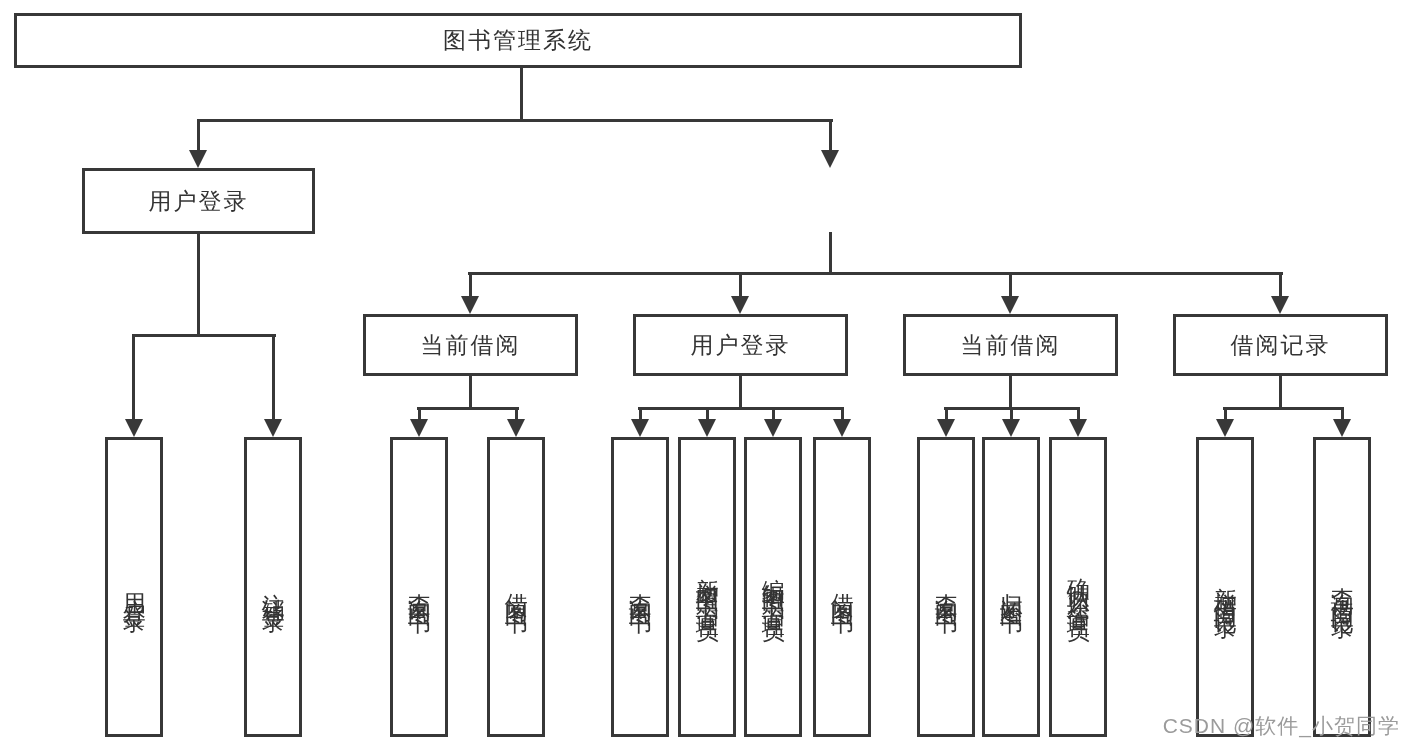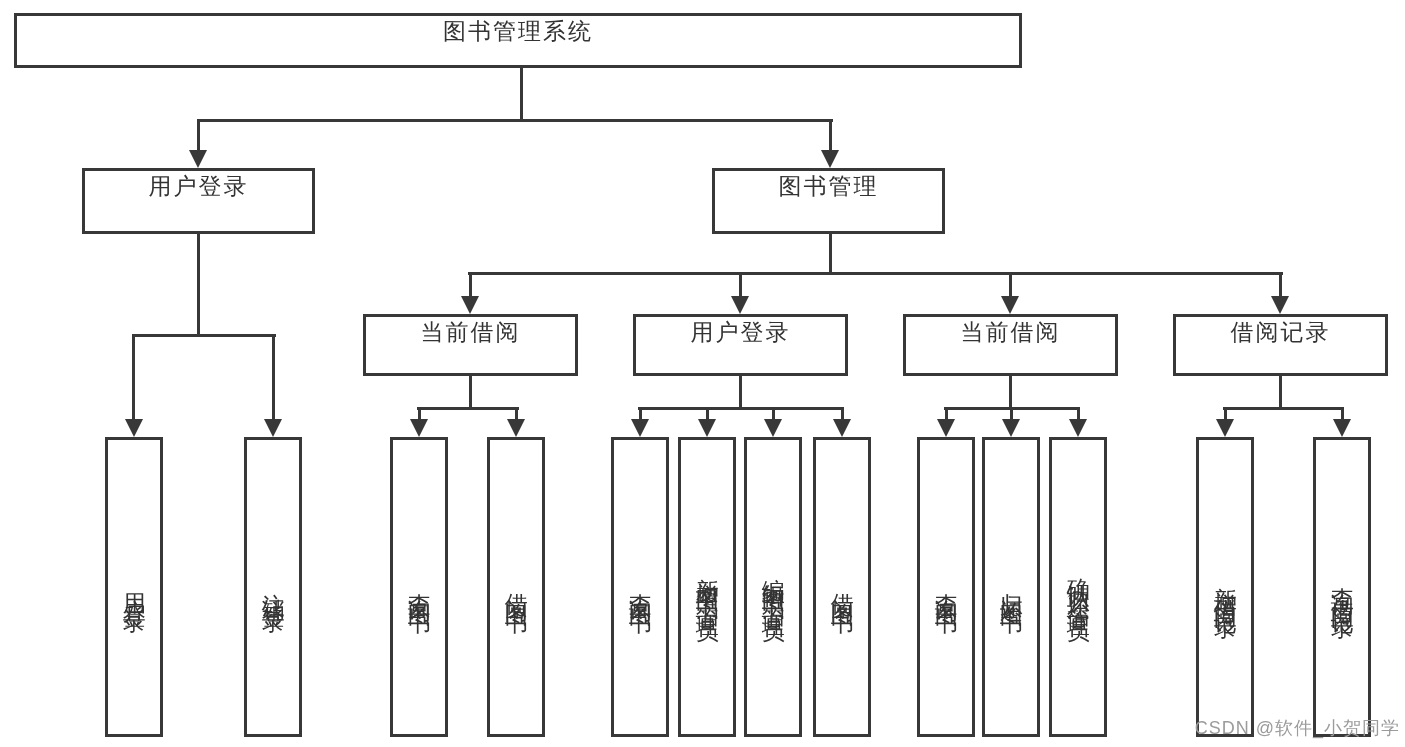--- a/index.html
+++ b/index.html
@@ -8,21 +8,21 @@
     position:relative;
     width:1405px;height:747px;
     background:#ffffff;
     font-family:"Liberation Sans","DejaVu Sans",sans-serif;
     overflow:hidden;
   }
   .hbox{
     position:absolute;
     background:#ffffff;
     border:3px solid #383838;
-    display:flex;align-items:flex-start;justify-content:center;
+    display:flex;align-items:center;justify-content:center;
     font-size:23px;color:#333333;letter-spacing:2px;
     white-space:nowrap;
   }
   .vbox{
     position:absolute;
     width:58px;height:300px;
     background:#ffffff;
     border:3px solid #383838;
     display:flex;align-items:center;justify-content:center;
   }
@@ -36,21 +36,21 @@
   .hl{position:absolute;height:3px;background:#383838;}
   .tri{
     position:absolute;width:0;height:0;
     border-left:9px solid transparent;
     border-right:9px solid transparent;
     border-top:18px solid #383838;
   }
   .watermark{
     position:absolute;
     right:5px;bottom:7px;
-    font-size:18px;color:#9b9b9b;
+    font-size:21px;color:#9b9b9b;
     letter-spacing:1px;white-space:nowrap;
   }
 </style>
 </head>
 <body>
 
 <div class="stage">
 
   <div class="vl" style="left:520px;top:66px;height:56px;"></div>
   <div class="hl" style="left:197px;top:119px;width:636px;"></div>
@@ -111,23 +111,20 @@
   <div class="vl" style="left:1341px;top:407px;height:15px;"></div>
   <div class="tri" style="left:1333px;top:419px;"></div>
 
   <div class="hbox" style="left:14px;top:13px;width:1008px;height:55px;">
       <span>图书管理系统</span>
     </div>
 
   <div class="hbox" style="left:82px;top:168px;width:233px;height:66px;">
       <span>用户登录</span>
     </div>
-  <div class="hbox" style="left:712px;top:168px;width:233px;height:66px;">
-      <span>图书管理</span>
-    </div>
 
   <div class="hbox" style="left:363px;top:314px;width:215px;height:62px;">
       <span>当前借阅</span>
     </div>
   <div class="hbox" style="left:633px;top:314px;width:215px;height:62px;">
       <span>用户登录</span>
     </div>
   <div class="hbox" style="left:1173px;top:314px;width:215px;height:62px;">
       <span>借阅记录</span>
     </div>

